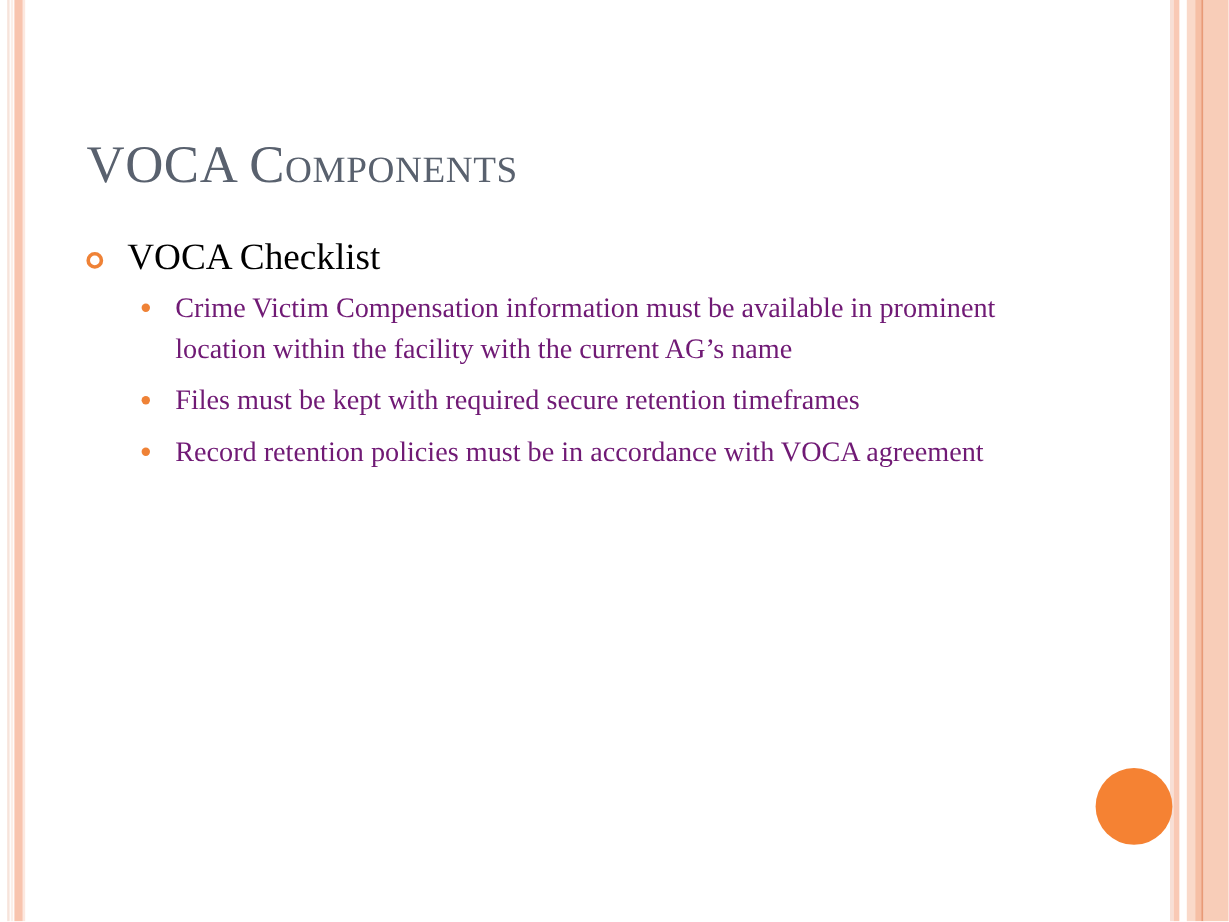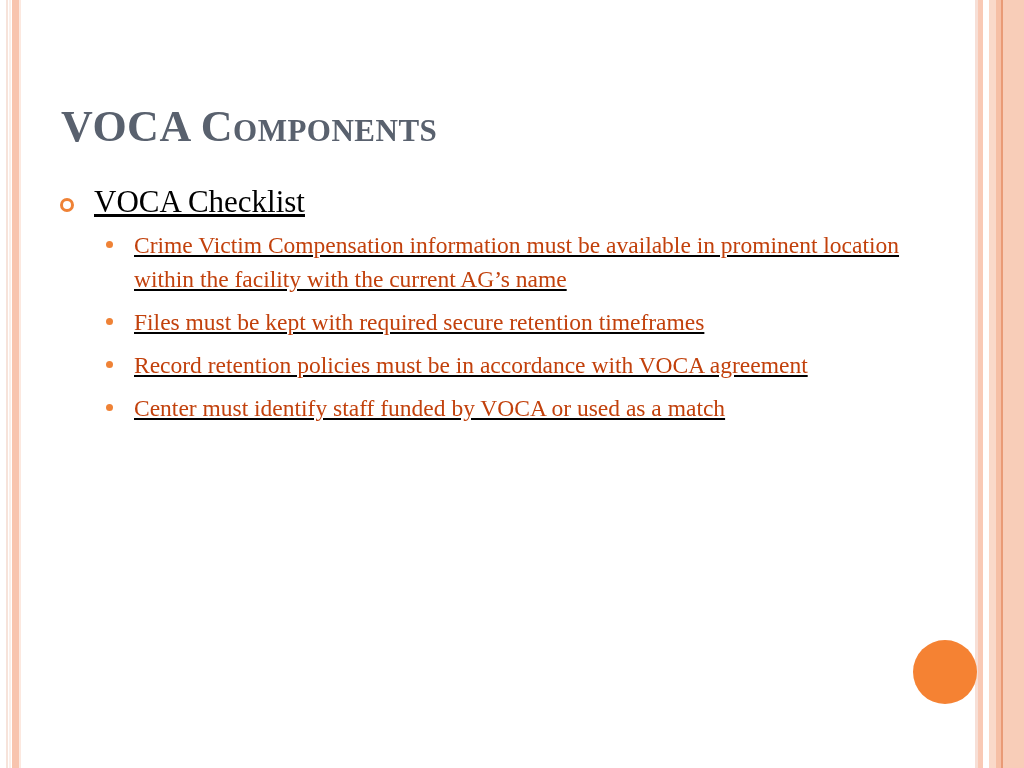--- a/index.html
+++ b/index.html
@@ -28,44 +28,43 @@
   }
 
   
   .title-block {
     position: absolute;
     left: 60px;
     top: 100px;
     width: 860px;
   }
   .slide-title {
-    margin: 1px;
+    margin: 12px;
     color: #59616e;
     font-family: "Liberation Serif", "DejaVu Serif", serif;
-    font-weight: bold;
+    font-weight: normal;
     font-size: 44px;
     line-height: 52px;
     font-variant: small-caps;
     letter-spacing: 0.5px;
     white-space: nowrap;
   }
 
   
   .body-block {
     position: absolute;
     left: 52px;
     top: 182px;
     width: 860px;
   }
 
   ul.lvl1 {
     list-style: none;
-    margin: 0;
+    margin: 12px;
     padding: 0;
-    text-decoration: underline;
   }
   li.lvl1-item {
     position: relative;
     padding-left: 42px;
     margin: 0 0 6px 0;
   }
   .lvl1-text {
     font-size: 31px;
     line-height: 40px;
     color: #000000;
@@ -88,21 +87,21 @@
     padding: 0;
   }
   li.lvl2-item {
     position: relative;
     padding-left: 40px;
     margin: 0 0 9px 0;
   }
   .lvl2-text {
     font-size: 23.5px;
     line-height: 34px;
-    color: #c2410c;
+    color: #701a75;
     display: block;
   }
   .dot-bullet {
     position: absolute;
     left: 12px;
     top: 13px;
     width: 7px;
     height: 7px;
     background: #ef8236;
     border-radius: 50%;
@@ -157,24 +156,20 @@
               <span class="lvl2-text">Crime Victim Compensation information must be available in prominent location within the facility with the current AG’s name</span>
             </li>
             <li class="lvl2-item">
               <span class="dot-bullet" style="background: rgb(239, 130, 54);"></span>
               <span class="lvl2-text">Files must be kept with required secure retention timeframes</span>
             </li>
             <li class="lvl2-item">
               <span class="dot-bullet" style="background: rgb(239, 130, 54);"></span>
               <span class="lvl2-text">Record retention policies must be in accordance with VOCA agreement</span>
             </li>
-            <li class="lvl2-item">
-              <span class="dot-bullet" style="background: rgb(239, 130, 54);"></span>
-              <span class="lvl2-text">Center must identify staff funded by VOCA or used as a match</span>
-            </li>
           </ul>
       </li>
     </ul>
   </div>
 
   <div class="deco-circle" style="background: rgb(245, 130, 51); left: 913px; top: 640px; width: 64px; height: 64px;"></div>
 
 </div>
 
 </body></html>

